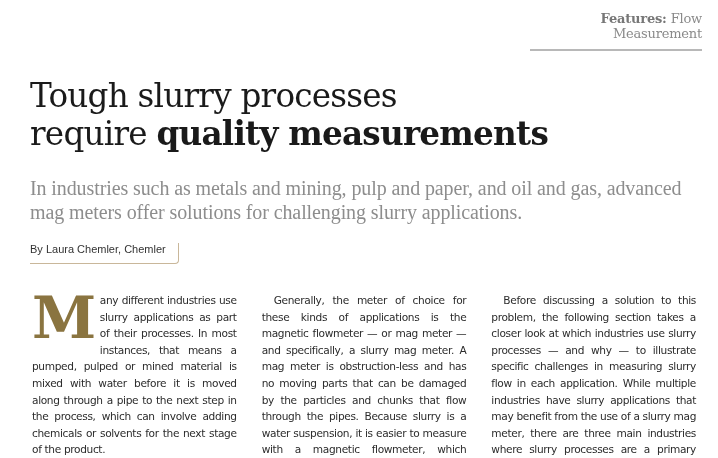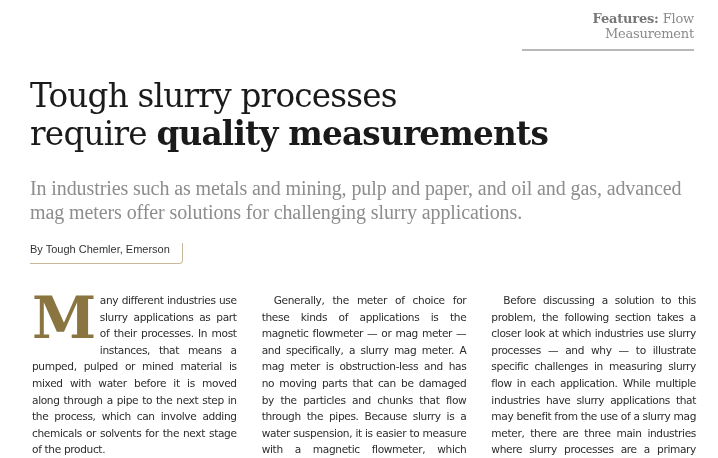--- a/index.html
+++ b/index.html
@@ -2,21 +2,21 @@
 <html><head>
   <meta charset="utf-8">
   <style>
     html, body { margin: 0; padding: 0; }
     body {
       width: 718px; height: 458px; overflow: hidden;
       background: #ffffff; position: relative;
       font-family: "Liberation Sans", sans-serif;
     }
     .section-header {
-      position: absolute; top: 11px; right: 24px; width: 172px;
+      position: absolute; top: 11px; right: 16px; width: 172px;
       text-align: right;
       font-family: "DejaVu Serif", serif;
       font-size: 13px; color: #8a8a8a;
       padding-bottom: 8px;
       border-bottom: 2px solid #b8b8b8;
       letter-spacing: -0.2px;
     }
     .section-header .kicker { font-weight: bold; color: #777; }
     .headline {
       position: absolute; left: 30px; top: 76px; margin: 0;
@@ -68,21 +68,21 @@
   <span>Flow Measurement</span>
 </div>
 
 <h1 class="headline">
   <span>Tough slurry processes</span><br>
   <span>require </span><span class="strong">quality measurements</span>
 </h1>
 
 <p class="deck">In industries such as metals and mining, pulp and paper, and oil and gas, advanced mag meters offer solutions for challenging slurry applications.</p>
 
-<div class="byline">By Tough Chemler, Emerson</div>
+<div class="byline">By Laura Chemler, Chemler</div>
 
 <div class="columns">
   <div class="col">
     <p class="first"><span class="dropcap">M</span><span>any different industries use slurry applications as part of their processes. In most instances, that means a pumped, pulped or mined material is mixed with water before it is moved along through a pipe to the next step in the process, which can involve adding chemicals or solvents for the next stage of the product.</span></p>
     <p>Knowing which additive to add — and</p>
   </div>
   <div class="col">
     <p>Generally, the meter of choice for these kinds of applications is the magnetic flowmeter — or mag meter — and specifically, a slurry mag meter. A mag meter is obstruction-less and has no moving parts that can be damaged by the particles and chunks that flow through the pipes. Because slurry is a water suspension, it is easier to measure with a magnetic flowmeter, which operates on Faraday’s law</p>
   </div>
   <div class="col">

